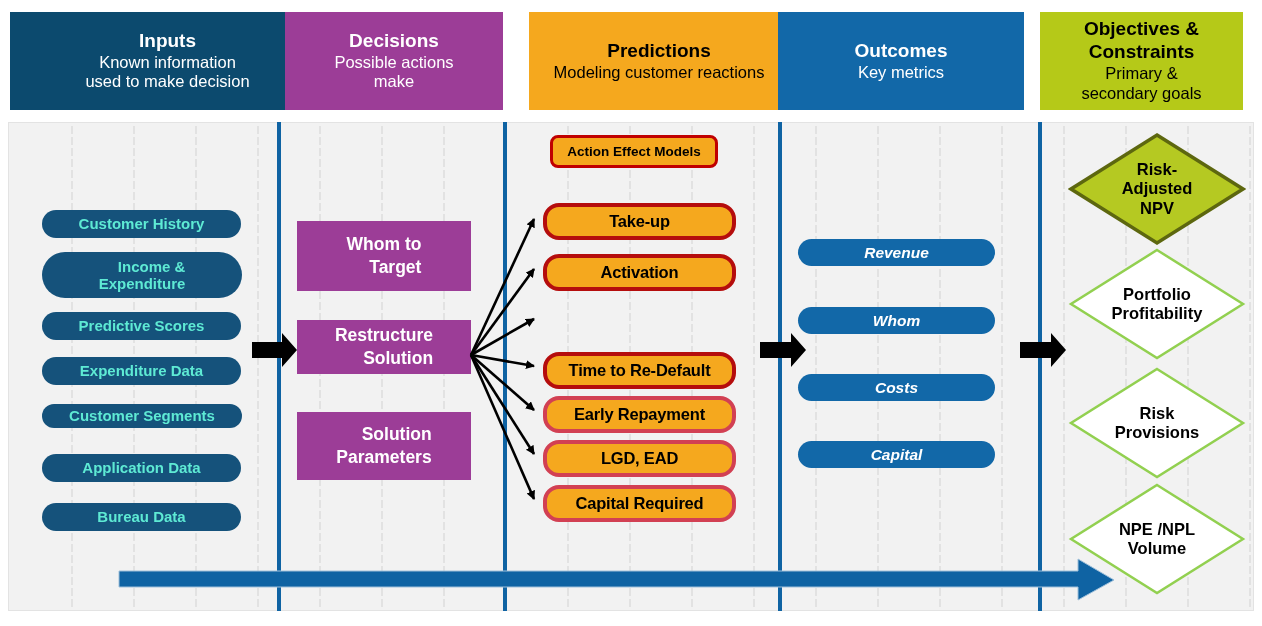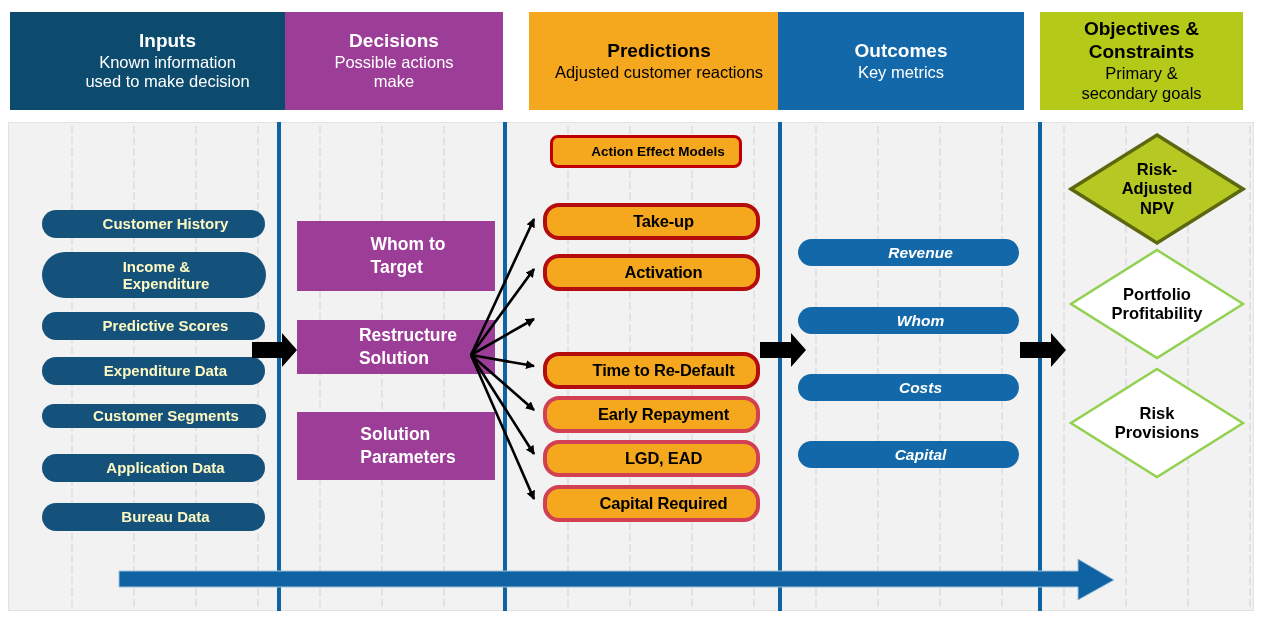--- a/index.html
+++ b/index.html
@@ -24,23 +24,23 @@
     background-color:#f2f2f2;border:1px solid #e3e3e3;box-sizing:border-box;
     background-image:
       repeating-linear-gradient(to bottom,#f2f2f2 0 3px,rgba(242,242,242,0) 3px 11px),
       repeating-linear-gradient(to right,rgba(0,0,0,0) 0 60px,#e2e2e2 60px 62px);
     background-position:2px 0;
   }
   .divider{position:absolute;top:122px;height:489px;width:4px;background:#0f63a3;z-index:1;}
 
   .pill{
     position:absolute;display:flex;align-items:center;justify-content:center;
-    text-align:left;z-index:2;white-space:pre-line;line-height:1.15;padding-left:24px;
+    text-align:right;z-index:2;white-space:pre-line;line-height:1.15;
   }
-  .in-pill{background:#15527b;color:#fef9c3;border-radius:15px;font-size:15px;font-weight:700;}
+  .in-pill{background:#15527b;color:#5eead4;border-radius:15px;font-size:15px;font-weight:700;}
   .dec-box{background:#9c3d97;color:#fff;font-size:17.5px;font-weight:700;line-height:1.3;}
   .pred-pill{
     background:#f5a81e;color:#000;border-radius:16px;font-size:16.5px;font-weight:700;
     border:4px solid #b50d0d;white-space:nowrap;letter-spacing:-0.2px;
   }
   .pred-pill.lite{border-color:#d24053;}
   .aem{
     background:#f5a81e;color:#000;border:3px solid #c00000;border-radius:8px;
     font-size:13.5px;font-weight:700;white-space:nowrap;
   }
@@ -65,21 +65,21 @@
     <div class="s">Known information
 used to make decision</div>
   </div>
   <div class="hdr hdr-decisions">
     <div class="t">Decisions</div>
     <div class="s">Possible actions
 make</div>
   </div>
   <div class="hdr hdr-predictions">
     <div class="t">Predictions</div>
-    <div class="s">Adjusted customer reactions</div>
+    <div class="s">Modeling customer reactions</div>
   </div>
   <div class="hdr hdr-outcomes">
     <div class="t">Outcomes</div>
     <div class="s">Key metrics</div>
   </div>
   <div class="hdr hdr-objectives">
     <div class="t">Objectives &amp;
 Constraints</div>
     <div class="s">Primary &amp;
 secondary goals</div>
@@ -136,20 +136,27 @@
     <div class="lbl">Portfolio
 Profitability</div>
   </div>
   <div class="diamond" style="left:1068px;top:366px">
     <svg width="178" height="114">
       <polygon points="89,3 175,57 89,111 3,57" fill="#ffffff" stroke="#92d050" stroke-width="2.5"></polygon>
     </svg>
     <div class="lbl">Risk
 Provisions</div>
   </div>
+  <div class="diamond" style="left:1068px;top:482px">
+    <svg width="178" height="114">
+      <polygon points="89,3 175,57 89,111 3,57" fill="#ffffff" stroke="#92d050" stroke-width="2.5"></polygon>
+    </svg>
+    <div class="lbl">NPE /NPL
+Volume</div>
+  </div>
 
   <svg class="overlay" width="1262" height="626" viewBox="0 0 1262 626">
     <defs>
       <marker id="ah" markerWidth="10" markerHeight="10" refX="8" refY="4.5" orient="auto" markerUnits="userSpaceOnUse">
         <path d="M0,0 L9,4.5 L0,9 z" fill="#000000"></path>
       </marker>
     </defs>
 
     <g stroke="#000000" stroke-width="2.6">
       <line x1="471" y1="355" x2="534" y2="219" marker-end="url(#ah)"></line>

